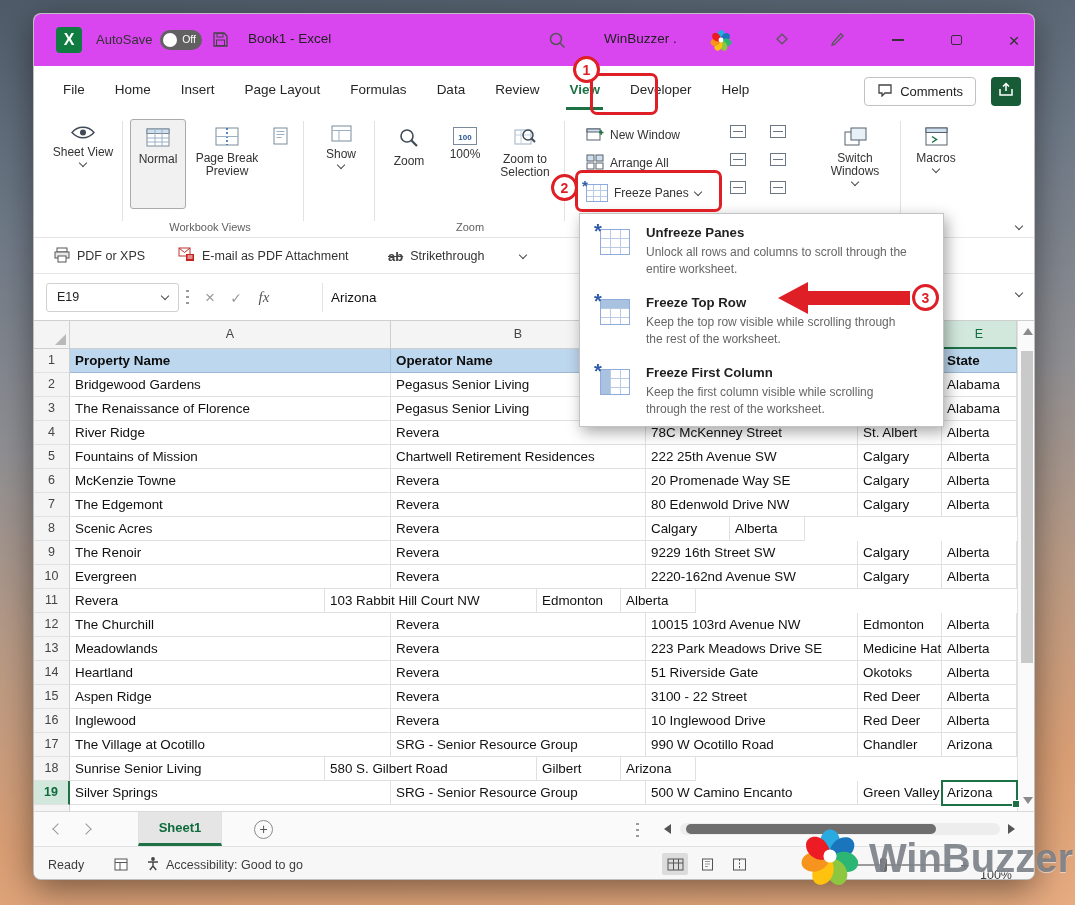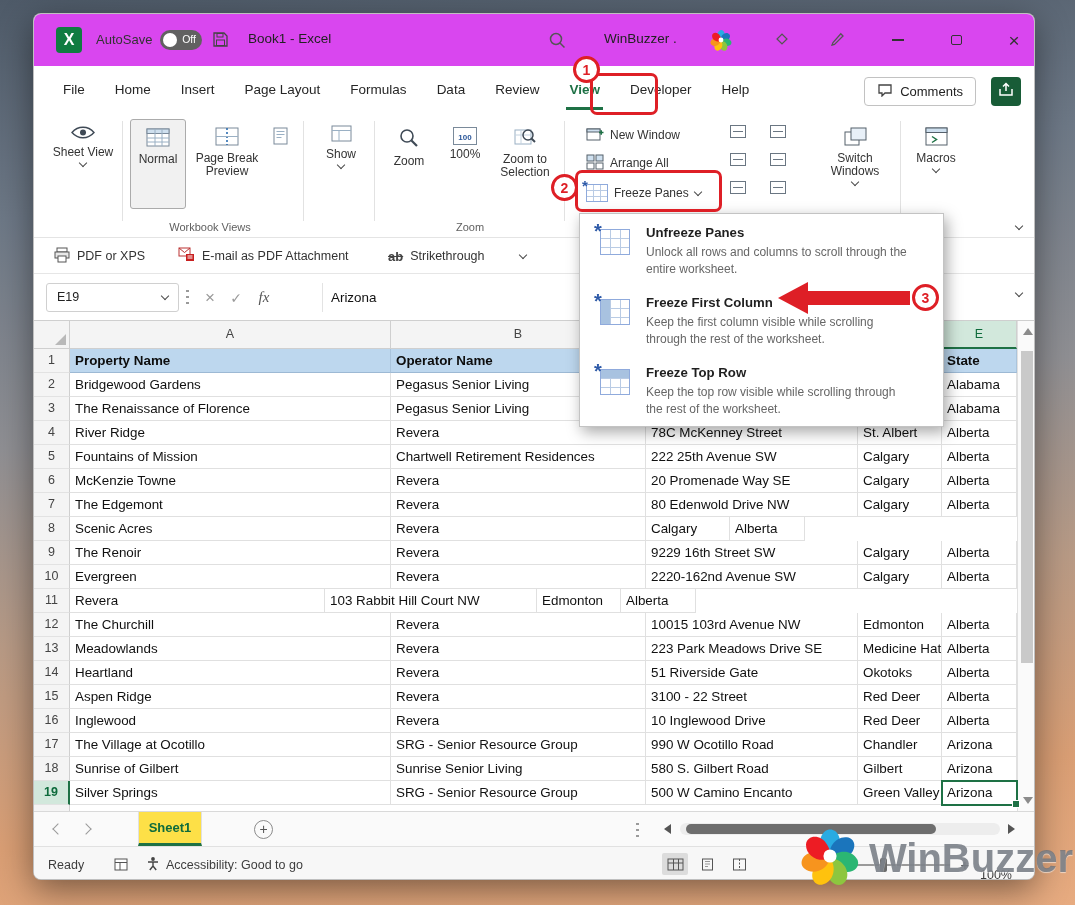--- a/index.html
+++ b/index.html
@@ -89,21 +89,21 @@
   .sel-box::after{content:"";position:absolute;right:-4px;bottom:-4px;width:6px;height:6px;background:#1E7145;border:1px solid #fff;}
   .vscroll{position:absolute;left:983px;top:0;bottom:0;width:19px;background:#fafafa;border-left:1px solid #e0e0e0;}
   .vs-up{position:absolute;left:5px;top:7px;border-left:5px solid transparent;border-right:5px solid transparent;border-bottom:7px solid #8b8b8b;}
   .vs-dn{position:absolute;left:5px;bottom:7px;border-left:5px solid transparent;border-right:5px solid transparent;border-top:7px solid #8b8b8b;}
   .vs-thumb{position:absolute;left:3px;top:30px;width:12px;height:312px;background:#c9c9c9;}
   
   .tabbar{position:absolute;left:0;top:797px;width:100%;height:35px;background:#fafafa;border-top:1px solid #d9d9d9;}
   .nav-chev{position:absolute;top:13px;width:8px;height:8px;border-left:1.6px solid #9a9a9a;border-bottom:1.6px solid #9a9a9a;}
   .nav-chev.left{transform:rotate(45deg);}
   .nav-chev.right{transform:rotate(-135deg);}
-  .sheet-tab{position:absolute;left:104px;top:0;width:64px;height:34px;background:#fde047;border-left:1px solid #e0e0e0;border-right:1px solid #e0e0e0;border-bottom:3px solid #1E7145;text-align:center;line-height:31px;font-size:13px;font-weight:700;color:#0E6B3C;}
+  .sheet-tab{position:absolute;left:104px;top:0;width:84px;height:34px;background:#e5e5e5;border-left:1px solid #e0e0e0;border-right:1px solid #e0e0e0;border-bottom:3px solid #1E7145;text-align:center;line-height:31px;font-size:13px;font-weight:700;color:#0E6B3C;}
   .add-sheet{position:absolute;left:220px;top:8px;width:19px;height:19px;border:1px solid #8b8b8b;border-radius:50%;color:#555;font-size:14px;text-align:center;line-height:17px;}
   .add-sheet::before{content:"+";}
   .tb-dots{position:absolute;left:602px;top:9px;width:3px;height:18px;background:radial-gradient(circle,#9a9a9a 1.2px,transparent 1.3px);background-size:3px 6px;}
   .hs-left{position:absolute;left:630px;top:12px;border-top:5px solid transparent;border-bottom:5px solid transparent;border-right:7px solid #555;}
   .hs-right{position:absolute;left:974px;top:12px;border-top:5px solid transparent;border-bottom:5px solid transparent;border-left:7px solid #555;}
   .hs-track{position:absolute;left:646px;top:11px;width:320px;height:12px;background:#ededed;border-radius:6px;}
   .hs-thumb{position:absolute;left:6px;top:1px;width:250px;height:10px;background:#6e6e6e;border-radius:5px;}
   
   .statusbar{position:absolute;left:0;top:832px;width:100%;height:35px;background:#f7f7f7;border-top:1px solid #e1e1e1;font-size:12.5px;color:#3d3d3d;}
   .sb-item{position:absolute;top:0;height:35px;display:flex;align-items:center;gap:6px;}
@@ -534,21 +534,20 @@
         <div class="grow">
           <div class="rowhead">17</div>
           <div class="cell" style="width: 321px;">The Village at Ocotillo</div>
           <div class="cell" style="width: 255px;">SRG - Senior Resource Group</div>
           <div class="cell" style="width: 212px;">990 W Ocotillo Road</div>
           <div class="cell" style="width: 84px;">Chandler</div>
           <div class="cell" style="width: 75px;">Arizona</div>
         </div>
         <div class="grow">
           <div class="rowhead">18</div>
-          <div class="cell" style="width: 321px;">Sunrise of Gilbert</div>
           <div class="cell" style="width: 255px;">Sunrise Senior Living</div>
           <div class="cell" style="width: 212px;">580 S. Gilbert Road</div>
           <div class="cell" style="width: 84px;">Gilbert</div>
           <div class="cell" style="width: 75px;">Arizona</div>
         </div>
         <div class="grow">
           <div class="rowhead selrow">19</div>
           <div class="cell" style="width: 321px;">Silver Springs</div>
           <div class="cell" style="width: 255px;">SRG - Senior Resource Group</div>
           <div class="cell" style="width: 212px;">500 W Camino Encanto</div>
@@ -620,31 +619,31 @@
 
   <div class="fpmenu">
       <div class="mitem">
         <div class="fpic v0"></div>
         <div class="mtext">
           <div class="mtitle">Unfreeze Panes</div>
           <div class="mdesc">Unlock all rows and columns to scroll through the entire worksheet.</div>
         </div>
       </div>
       <div class="mitem">
+        <div class="fpic v1"></div>
+        <div class="mtext">
+          <div class="mtitle">Freeze Top Row</div>
+          <div class="mdesc">Keep the top row visible while scrolling through the rest of the worksheet.</div>
+        </div>
+      </div>
+      <div class="mitem">
         <div class="fpic v2"></div>
         <div class="mtext">
           <div class="mtitle">Freeze First Column</div>
           <div class="mdesc">Keep the first column visible while scrolling through the rest of the worksheet.</div>
-        </div>
-      </div>
-      <div class="mitem">
-        <div class="fpic v1"></div>
-        <div class="mtext">
-          <div class="mtitle">Freeze Top Row</div>
-          <div class="mdesc">Keep the top row visible while scrolling through the rest of the worksheet.</div>
         </div>
       </div>
     </div>
 
   <div class="ann-rect pos-rect-view"></div>
   <div class="ann-circle pos-c1">1</div>
   <div class="ann-rect pos-rect-fp"></div>
   <div class="ann-circle pos-c2">2</div>
   <div class="arrow-head"></div>
   <div class="arrow-shaft"></div>

